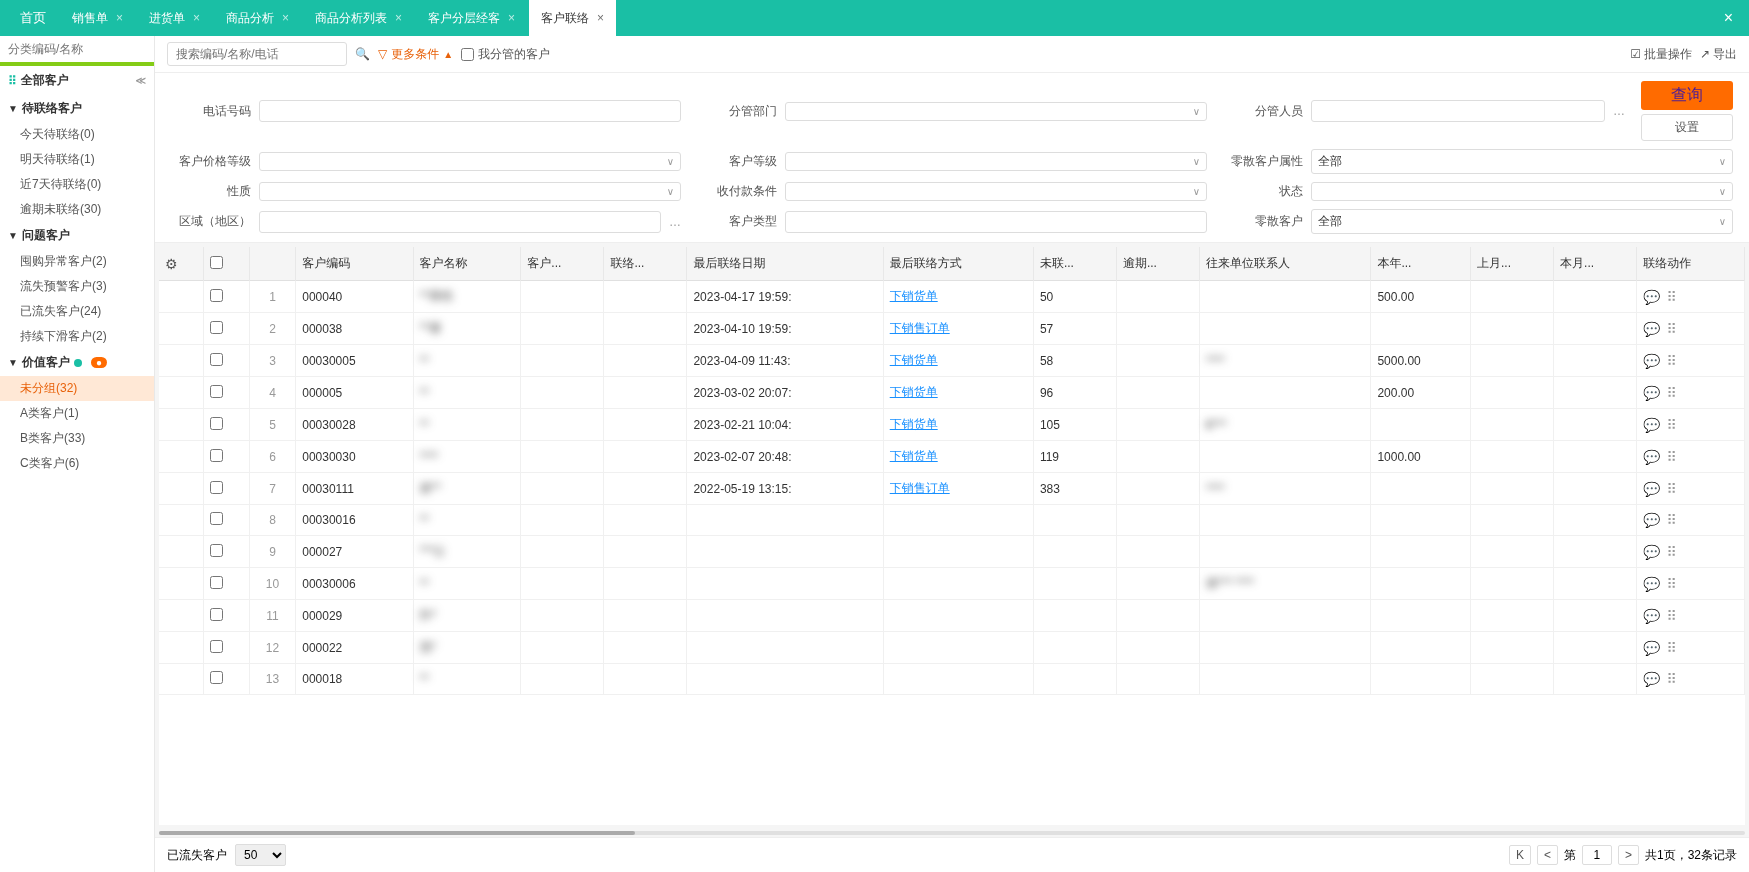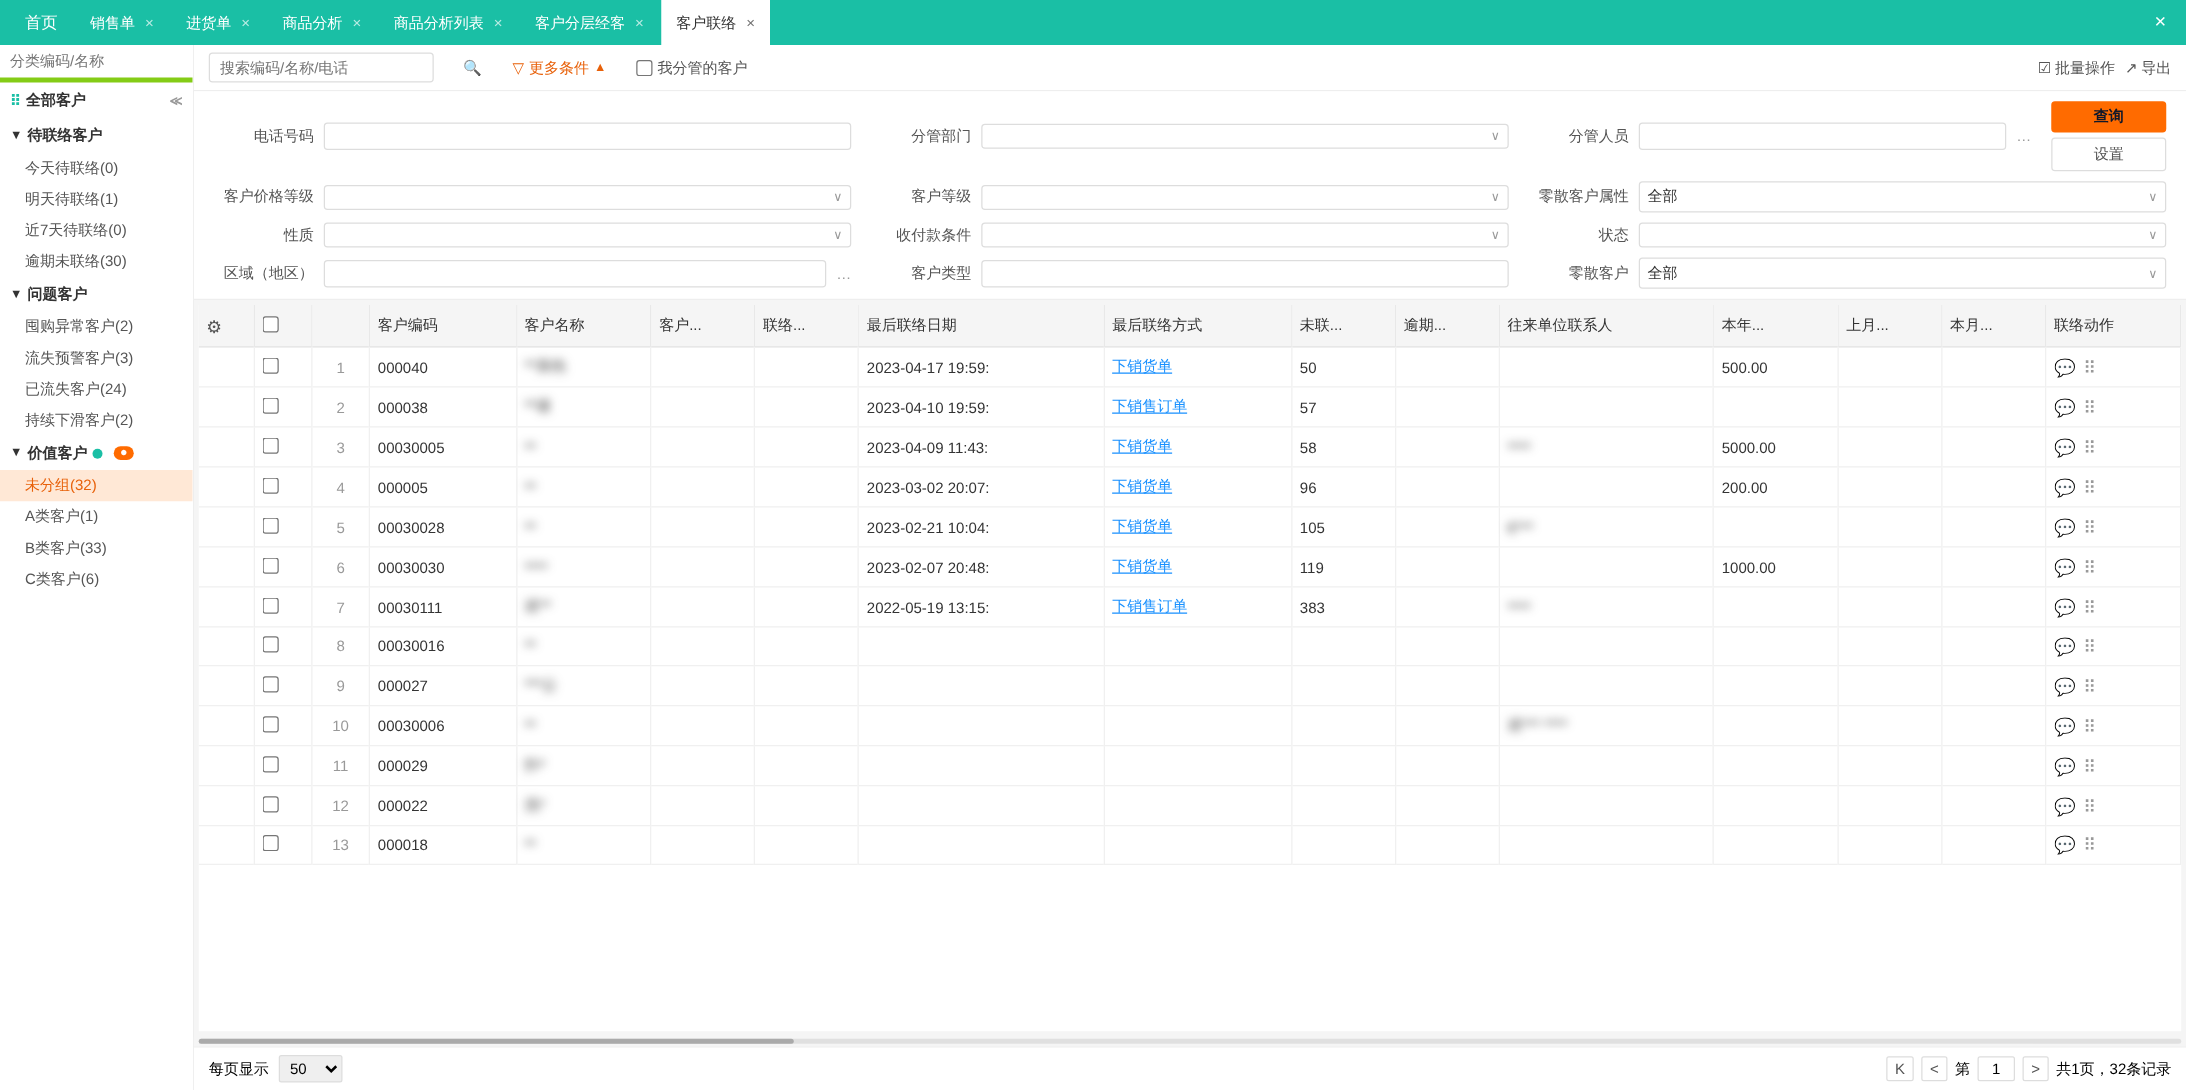--- a/index.html
+++ b/index.html
@@ -120,21 +120,21 @@
       overflow: hidden;
       background: #f5f5f5;
     }
 
     
     .filter-top {
       background: #fff;
       padding: 6px 12px;
       display: flex;
       align-items: center;
-      gap: 24px;
+      gap: 8px;
       border-bottom: 1px solid #eee;
     }
     .filter-search-input {
       border: 1px solid #ddd;
       border-radius: 3px;
       padding: 4px 8px;
       font-size: 12px;
       width: 180px;
       outline: none;
     }
@@ -208,27 +208,26 @@
       outline: none;
       color: #333;
       background: #fff;
       display: flex;
       align-items: center;
       justify-content: space-between;
       cursor: pointer;
     }
     .btn-primary {
       background: #ff6b00;
-      color: #0f172a;
+      color: #4c1d95;
       border: none;
       border-radius: 3px;
       padding: 4px 16px;
       cursor: pointer;
-      font-size: 12px;
-      font-weight: bold;
+      font-size: 16px;
     }
     .btn-secondary {
       background: #fff;
       color: #555;
       border: 1px solid #ddd;
       border-radius: 3px;
       padding: 4px 33px;
       cursor: pointer;
       font-size: 12px;
     }
@@ -864,21 +863,21 @@
     </div>
 
     <div class="scrollbar-container">
       <div class="scrollbar-track">
         <div class="scrollbar-thumb"></div>
       </div>
     </div>
 
     <div class="table-footer">
       <div style="display:flex;align-items:center;gap:8px;">
-        <span>每页显示</span>
+        <span>已流失客户</span>
         <select class="per-page-select">
           <option>50</option>
           <option>100</option>
         </select>
       </div>
       <div class="pagination">
         <button class="page-btn">K</button>
         <button class="page-btn">&lt;</button>
         <span>第</span>
         <input type="text" value="1" style="width: 30px; border: 1px solid rgb(221, 221, 221); padding: 2px 4px; text-align: center; border-radius: 2px;">

